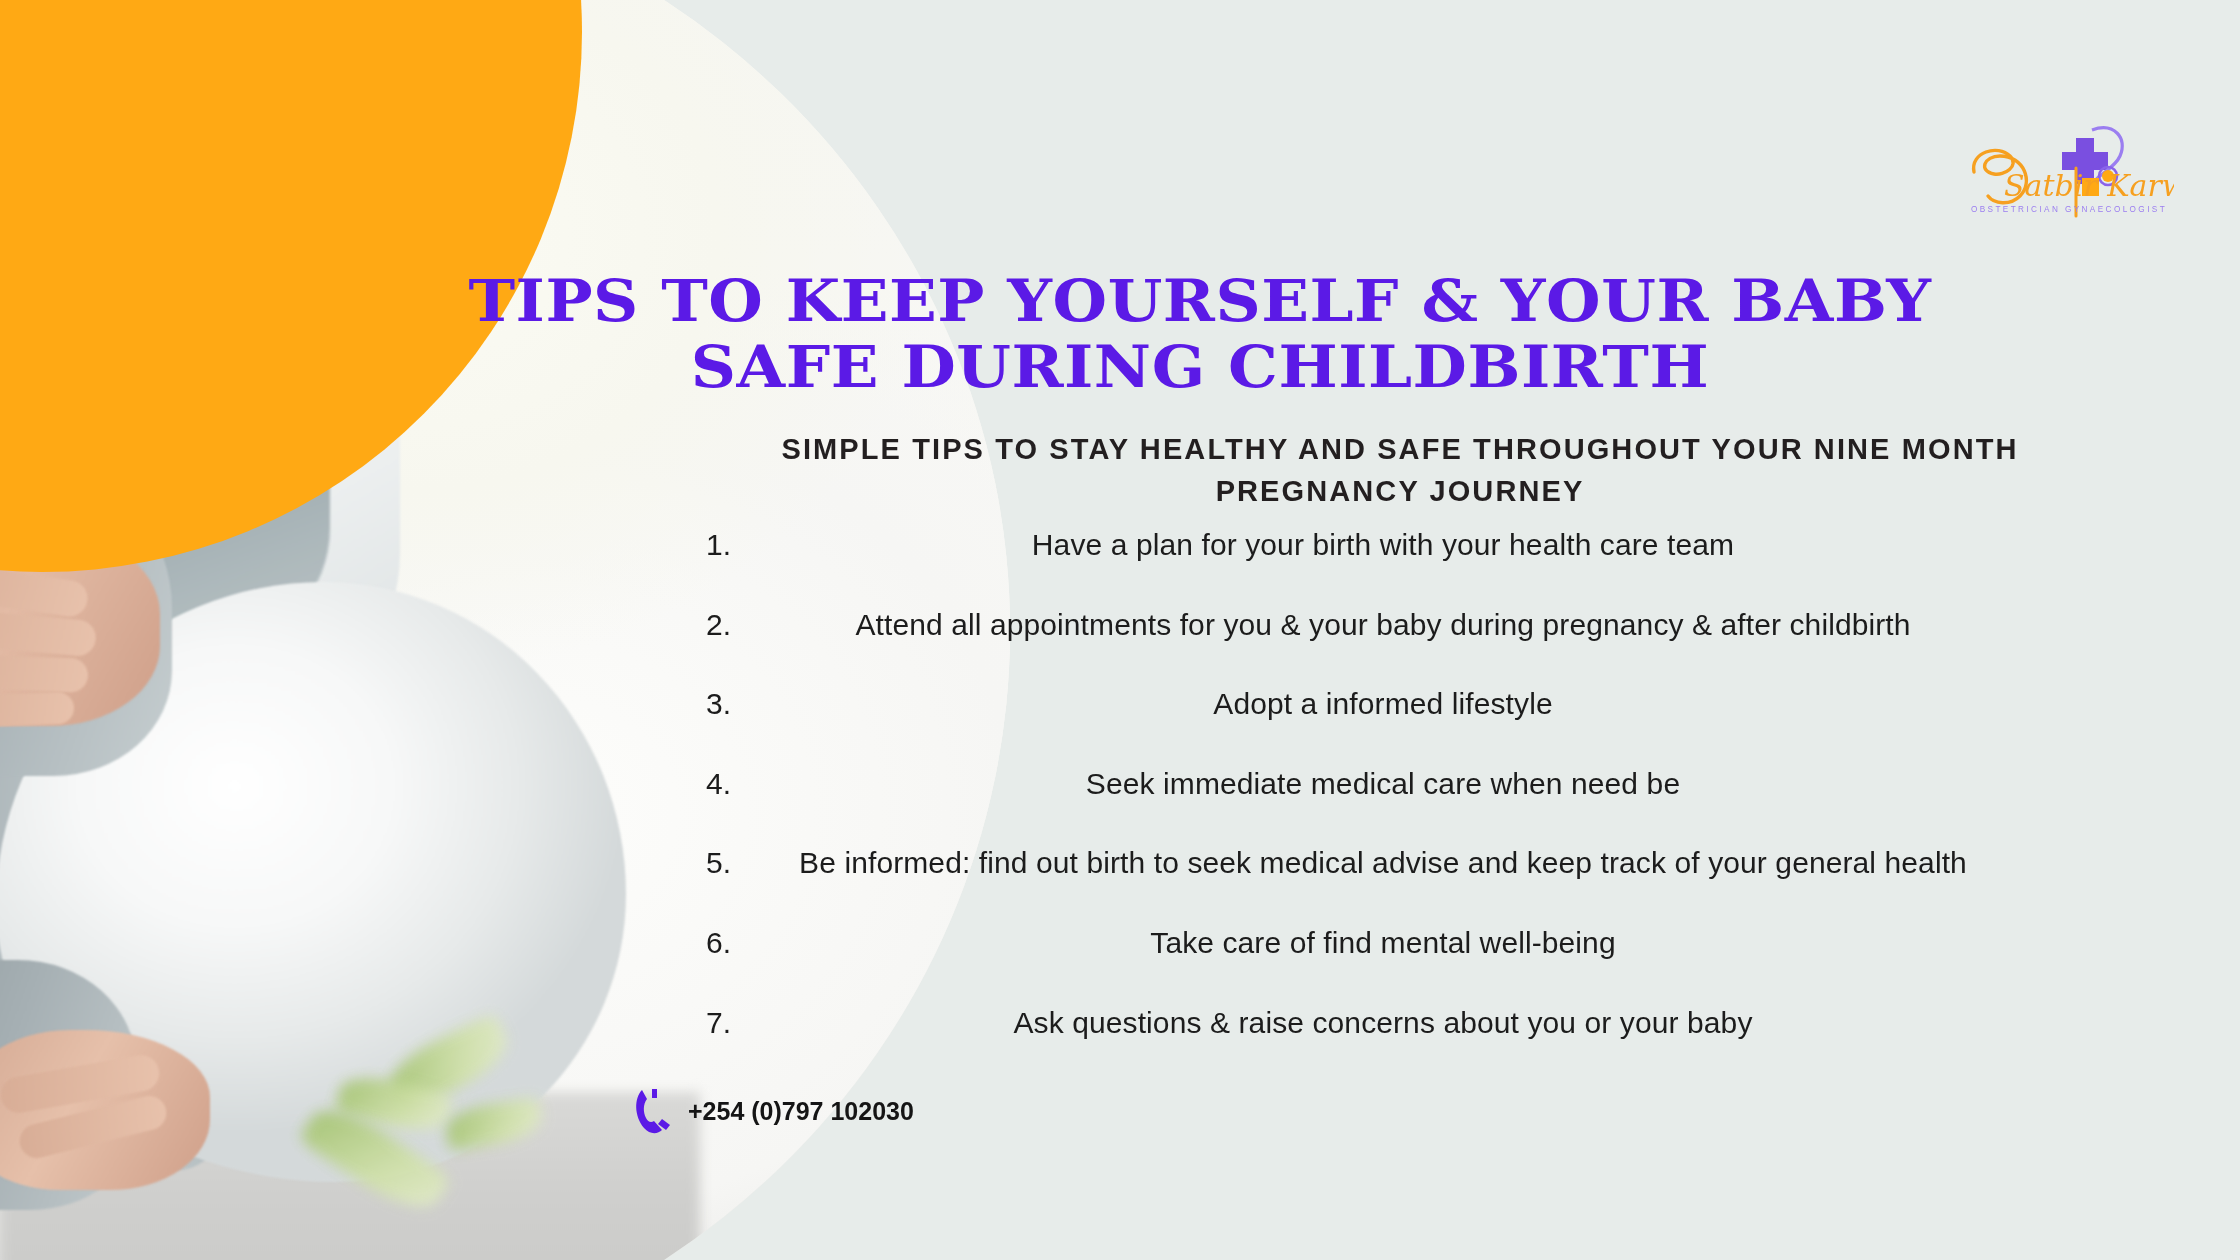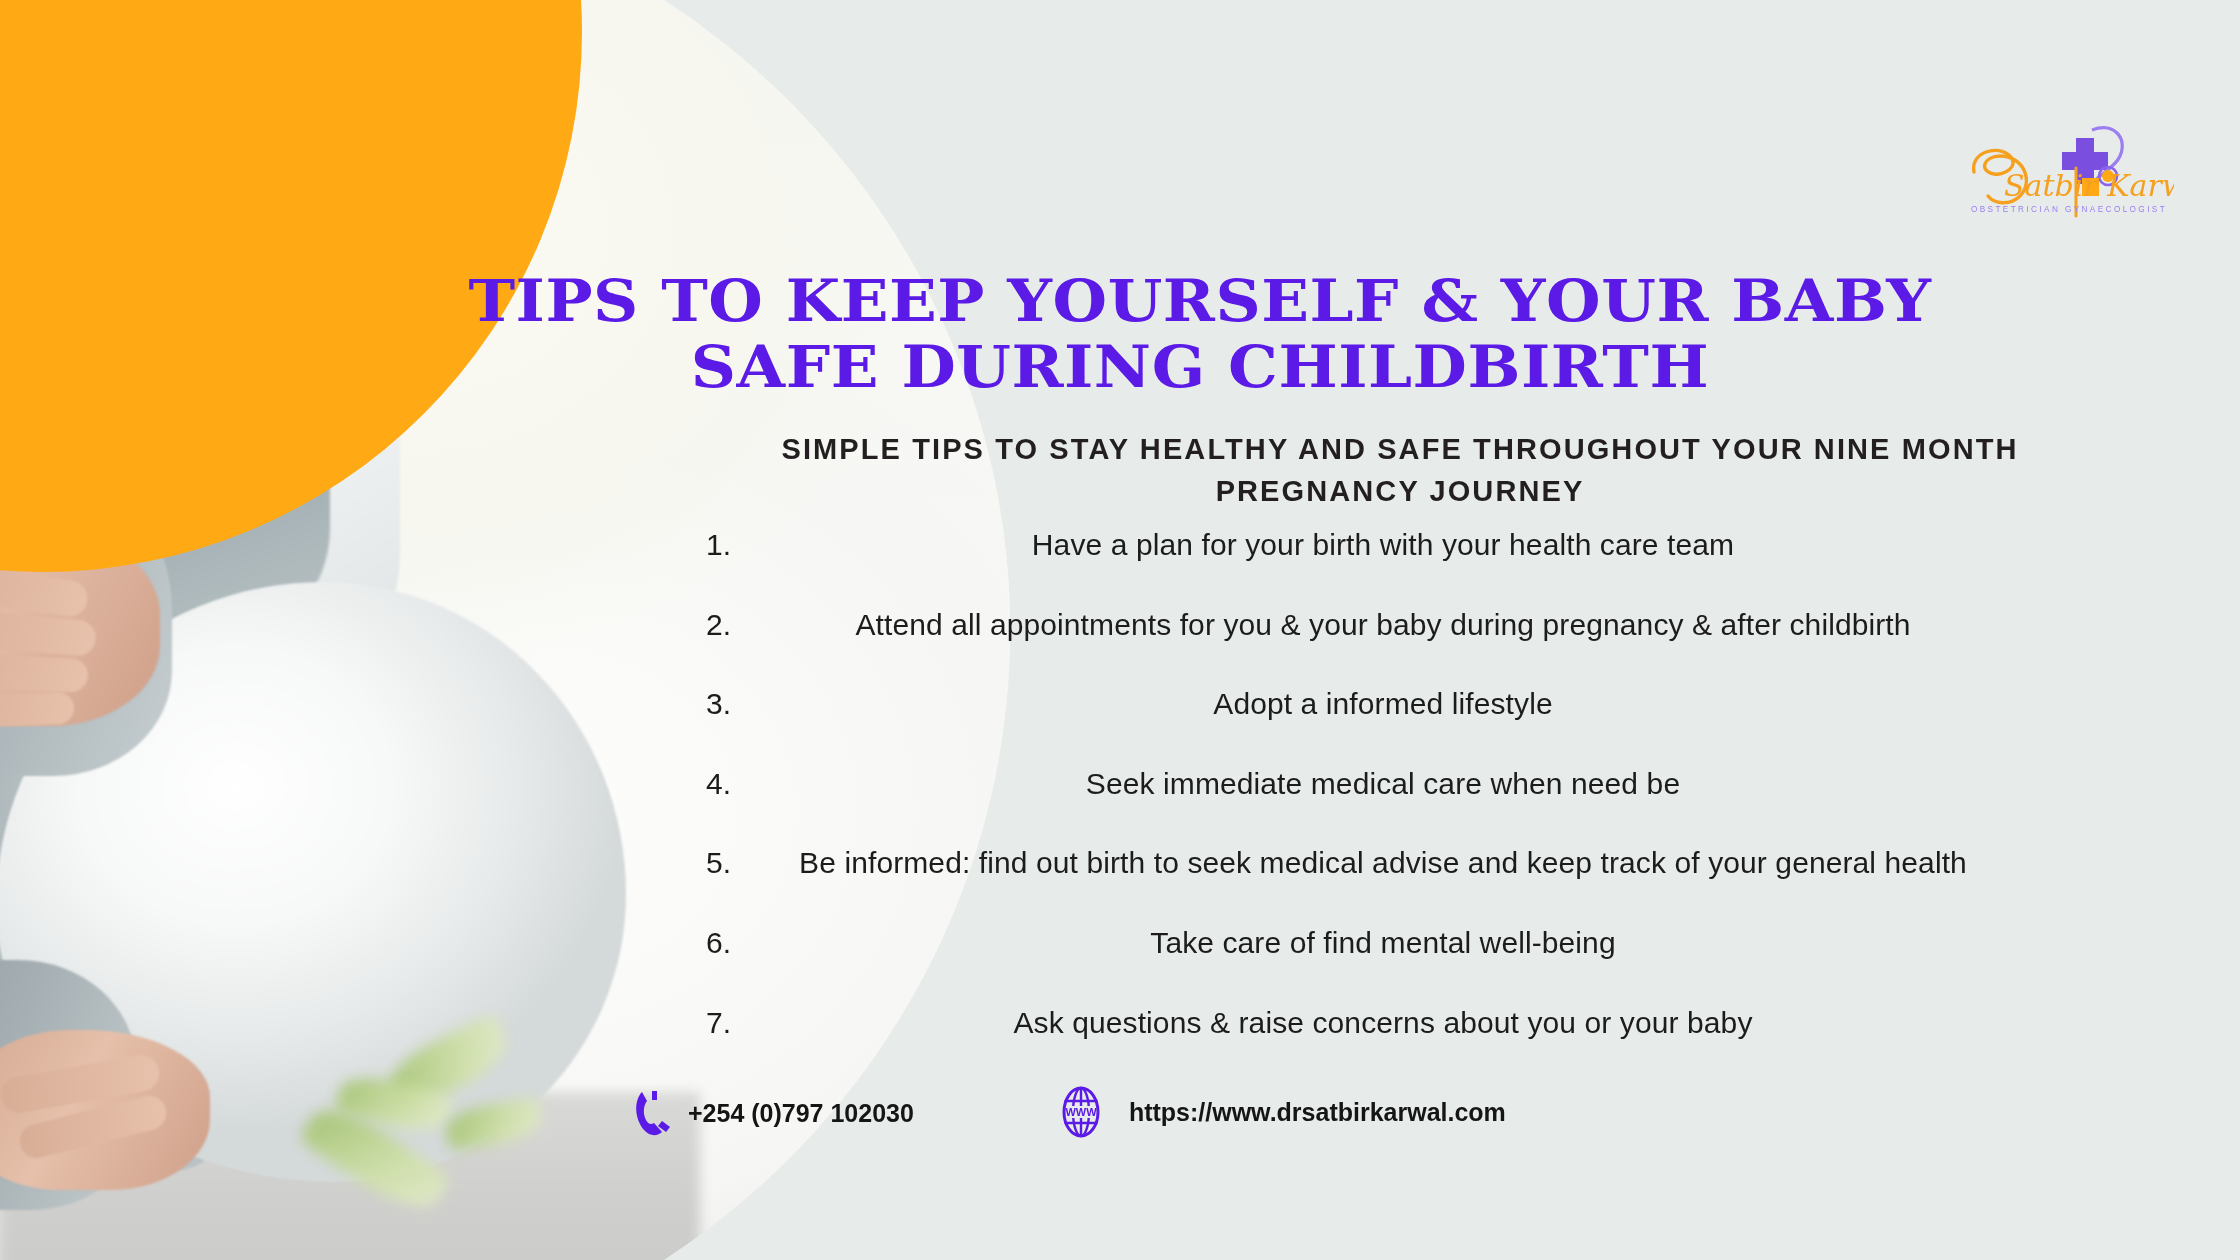--- a/index.html
+++ b/index.html
@@ -193,22 +193,22 @@
     position:absolute;
     left:0; top:0;
     font-size:30px;
   }
 
   
   .contacts {
     position:absolute;
     left:630px; top:1086px;
     display:flex;
-    align-items:flex-end;
-    gap:13px;
+    align-items:flex-start;
+    gap:4px;
   }
   .contact { display:flex; align-items:center; }
   .contact .ico { display:flex; align-items:center; justify-content:center; }
   .contact .txt {
     font-family:"Liberation Sans", sans-serif;
     font-weight:700;
     font-size:25px;
     color:#151515;
     white-space:nowrap;
   }
@@ -292,30 +292,16 @@
           <path d="M12 4 C4 12 4 30 14 42 C20 49 28 48 32 44 L24 35
                    C21 37 18 36 16 32 C13 26 13 18 17 13 Z" fill="#5b1ae6"></path>
           <path d="M22 3 h5 v9 h-5 z" fill="#5b1ae6"></path>
           <path d="M32 33 l8 6 -4 5 -8 -6 z" fill="#5b1ae6"></path>
         </svg>
       </span>
       <span class="txt">+254 (0)797 102030</span>
     </div>
 
 
-    <div class="contact c-web">
-      <span class="ico">
-        <svg viewBox="0 0 52 52" xmlns="http://www.w3.org/2000/svg">
-          <ellipse cx="26" cy="26" rx="17" ry="24" fill="none" stroke="#5b1ae6" stroke-width="3"></ellipse>
-          <ellipse cx="26" cy="26" rx="8" ry="24" fill="none" stroke="#5b1ae6" stroke-width="2.4"></ellipse>
-          <line x1="26" y1="2" x2="26" y2="50" stroke="#5b1ae6" stroke-width="2.4"></line>
-          <line x1="9.5" y1="15" x2="42.5" y2="15" stroke="#5b1ae6" stroke-width="2.4"></line>
-          <line x1="9.5" y1="37" x2="42.5" y2="37" stroke="#5b1ae6" stroke-width="2.4"></line>
-          <rect x="11" y="20" width="30" height="12" fill="#e7ecea"></rect>
-          <text x="26" y="30" text-anchor="middle" font-family="Liberation Sans, sans-serif" font-size="11" font-weight="700" fill="#5b1ae6">WWW</text>
-        </svg>
-      </span>
-      <span class="txt">https://www.drsatbirkarwal.com</span>
-    </div>
 
   </div>
 
 </div>
 
 </body></html>

